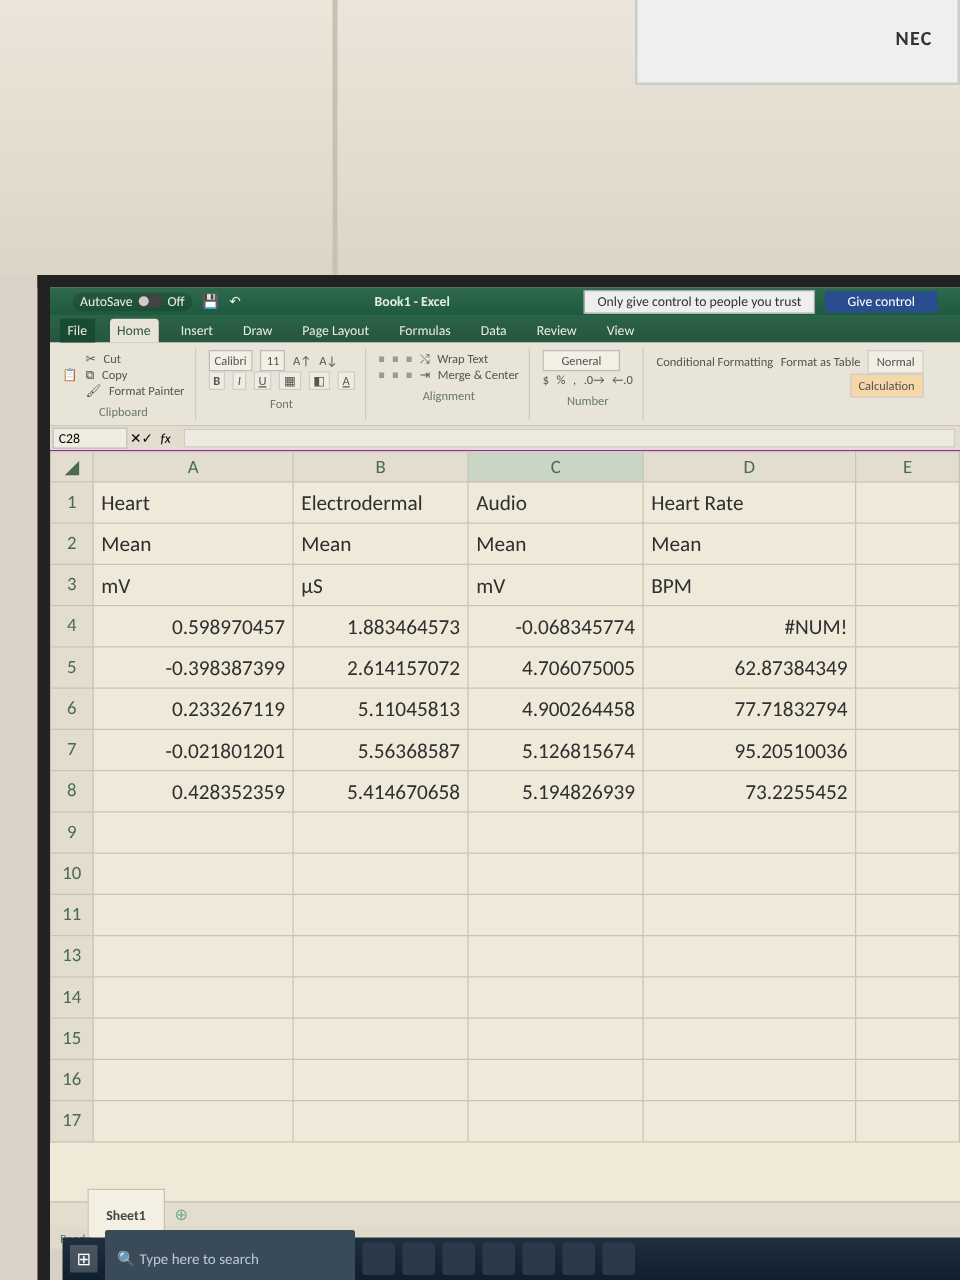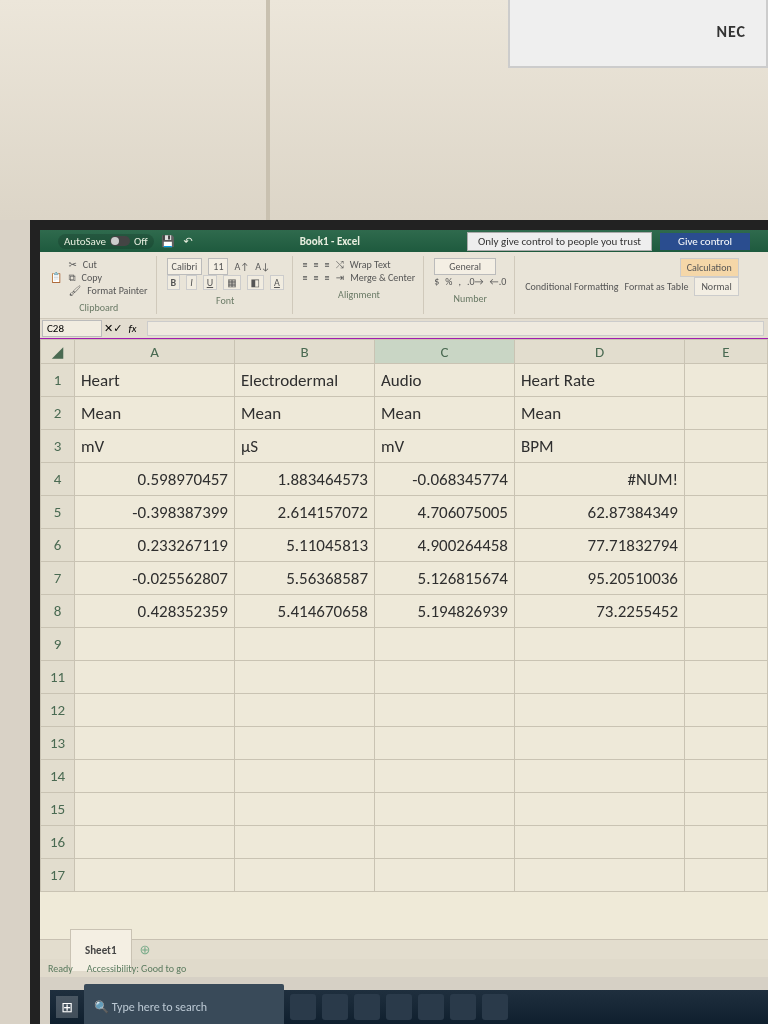--- a/index.html
+++ b/index.html
@@ -134,20 +134,31 @@
       <span class="pill"></span>
       <span>Off</span>
     </span>
     <span>💾</span>
     <span>↶</span>
     <span class="center">Book1 - Excel</span>
     <span class="trustbox">Only give control to people you trust</span>
     <span class="give">Give control</span>
   </div>
 
+  <div class="ribbon-tabs">
+    <span class="file">File</span>
+    <span class="active">Home</span>
+    <span>Insert</span>
+    <span>Draw</span>
+    <span>Page Layout</span>
+    <span>Formulas</span>
+    <span>Data</span>
+    <span>Review</span>
+    <span>View</span>
+  </div>
 
   <div class="ribbon">
     <div class="ribbon-group">
       <div class="row">
         <span>📋</span>
         <div>
           <div class="row">
               <span>✂</span>
               <span>Cut</span>
             </div>
@@ -204,27 +215,27 @@
       <div class="row">
         <span>$</span>
         <span>%</span>
         <span>,</span>
         <span>.0→</span>
         <span>←.0</span>
       </div>
       <div class="lbl">Number</div>
     </div>
     <div class="ribbon-group" style="border-right:none">
-      <div class="row" style="justify-content:flex-end">
-        <span class="stylecell calc">Calculation</span>
-      </div>
       <div class="row">
         <span>Conditional Formatting</span>
         <span>Format as Table</span>
         <span class="stylecell">Normal</span>
+      </div>
+      <div class="row" style="justify-content:flex-end">
+        <span class="stylecell calc">Calculation</span>
       </div>
     </div>
   </div>
 
   <div class="formula-row">
     <span class="namebox">C28</span>
     <span>✕</span>
     <span>✓</span>
     <span class="fx">fx</span>
     <span class="fbar"></span>
@@ -294,21 +305,21 @@
           <tr>
             <th>6</th>
             <td class="num">0.233267119</td>
             <td class="num">5.11045813</td>
             <td class="num">4.900264458</td>
             <td class="num">77.71832794</td>
             <td class="txt"></td>
           </tr>
           <tr>
             <th>7</th>
-            <td class="num">-0.025562807</td>
+            <td class="num">-0.021801201</td>
             <td class="num">5.56368587</td>
             <td class="num">5.126815674</td>
             <td class="num">95.20510036</td>
             <td class="txt"></td>
           </tr>
           <tr>
             <th>8</th>
             <td class="num">0.428352359</td>
             <td class="num">5.414670658</td>
             <td class="num">5.194826939</td>
@@ -317,29 +328,29 @@
           </tr>
           <tr>
             <th>9</th>
             <td class="txt"></td>
             <td class="txt"></td>
             <td class="txt"></td>
             <td class="txt"></td>
             <td class="txt"></td>
           </tr>
           <tr>
+            <th>10</th>
+            <td class="txt"></td>
+            <td class="txt"></td>
+            <td class="txt"></td>
+            <td class="txt"></td>
+            <td class="txt"></td>
+          </tr>
+          <tr>
             <th>11</th>
-            <td class="txt"></td>
-            <td class="txt"></td>
-            <td class="txt"></td>
-            <td class="txt"></td>
-            <td class="txt"></td>
-          </tr>
-          <tr>
-            <th>12</th>
             <td class="txt"></td>
             <td class="txt"></td>
             <td class="txt"></td>
             <td class="txt"></td>
             <td class="txt"></td>
           </tr>
           <tr>
             <th>13</th>
             <td class="txt"></td>
             <td class="txt"></td>

